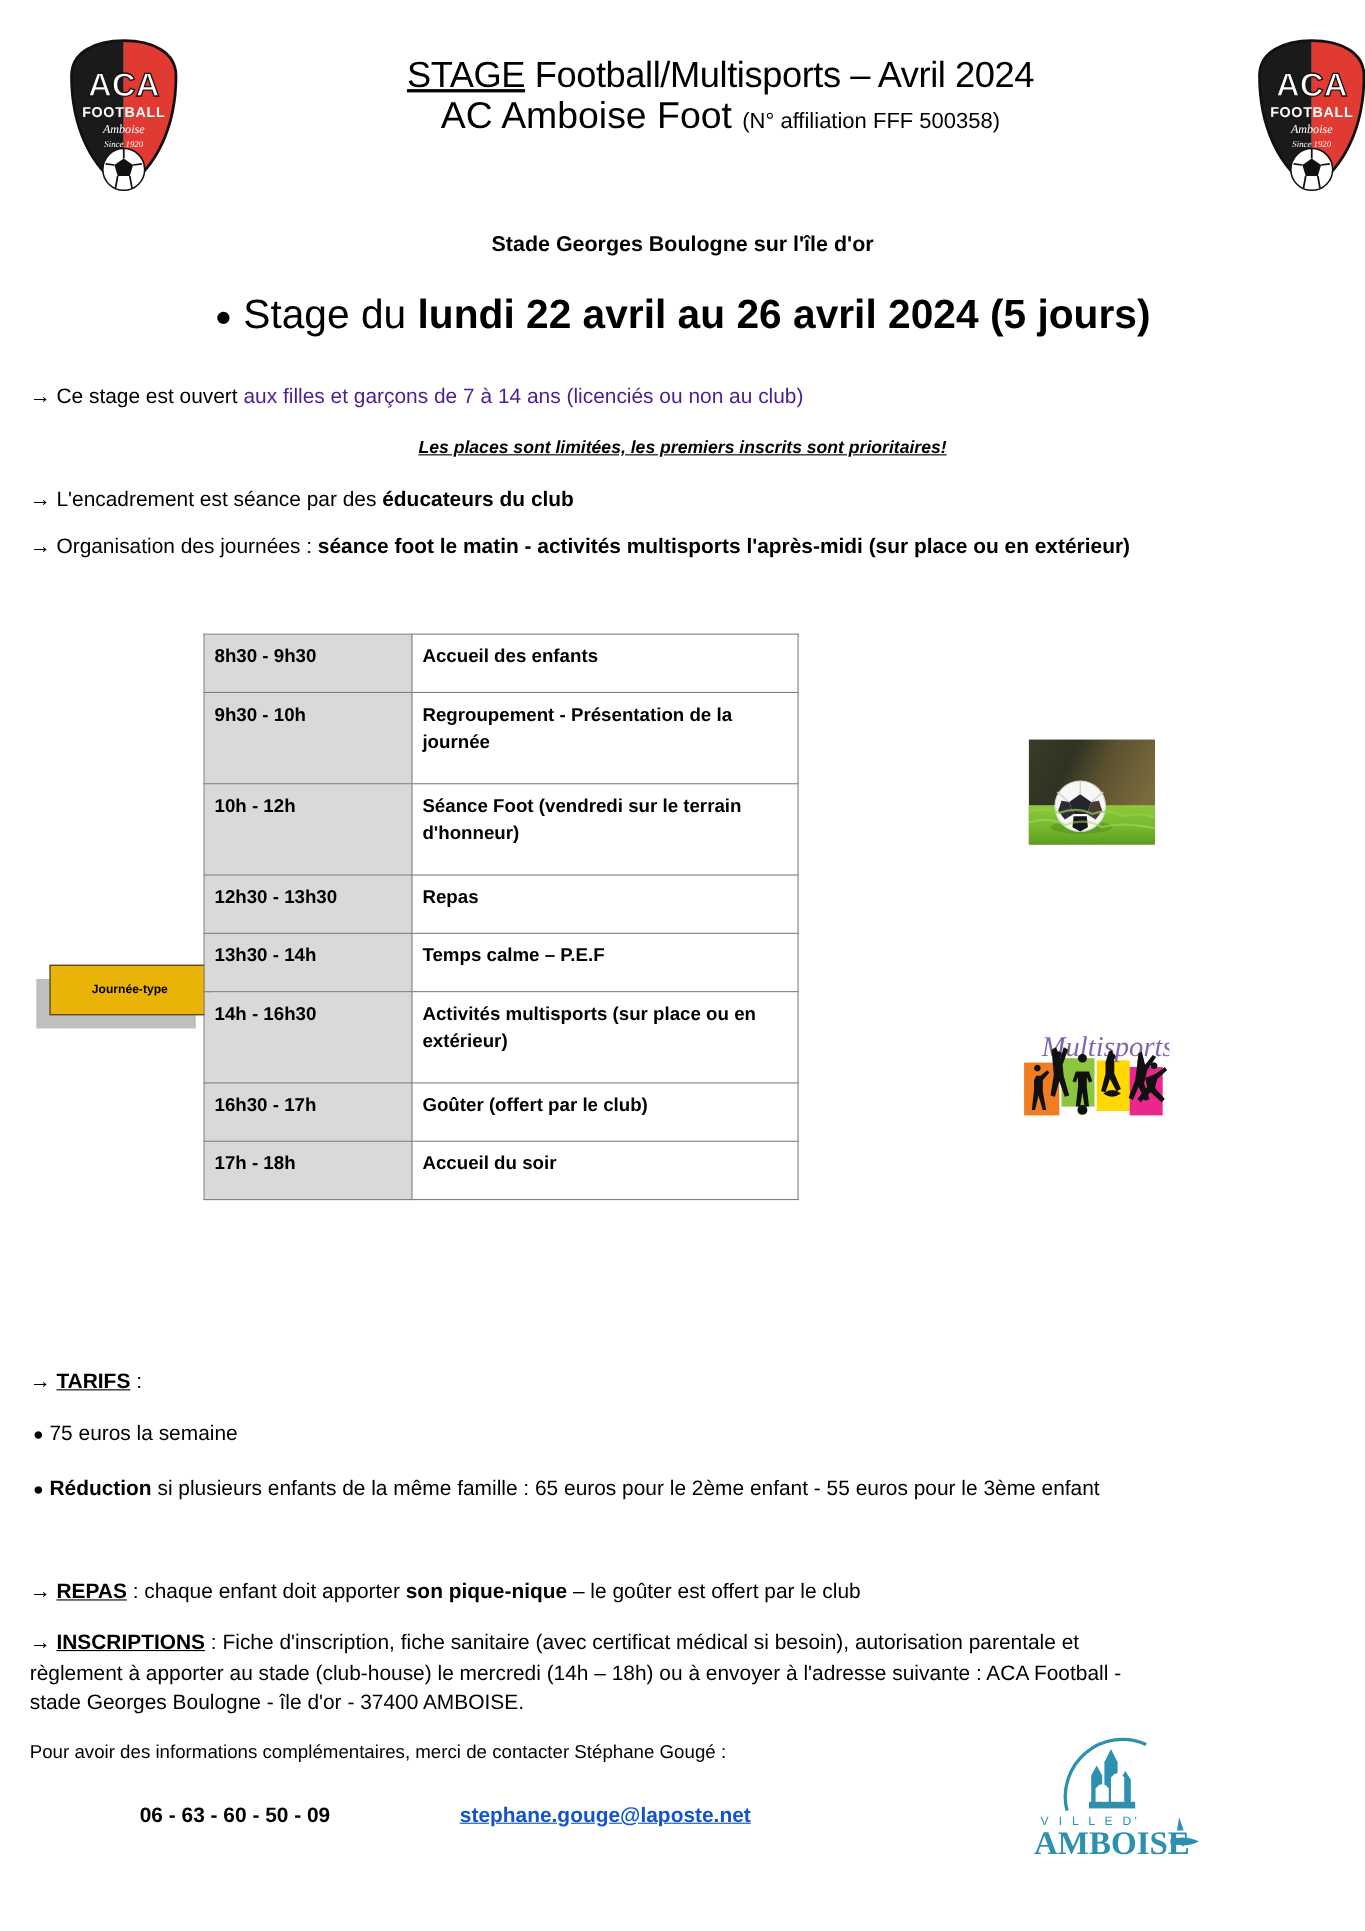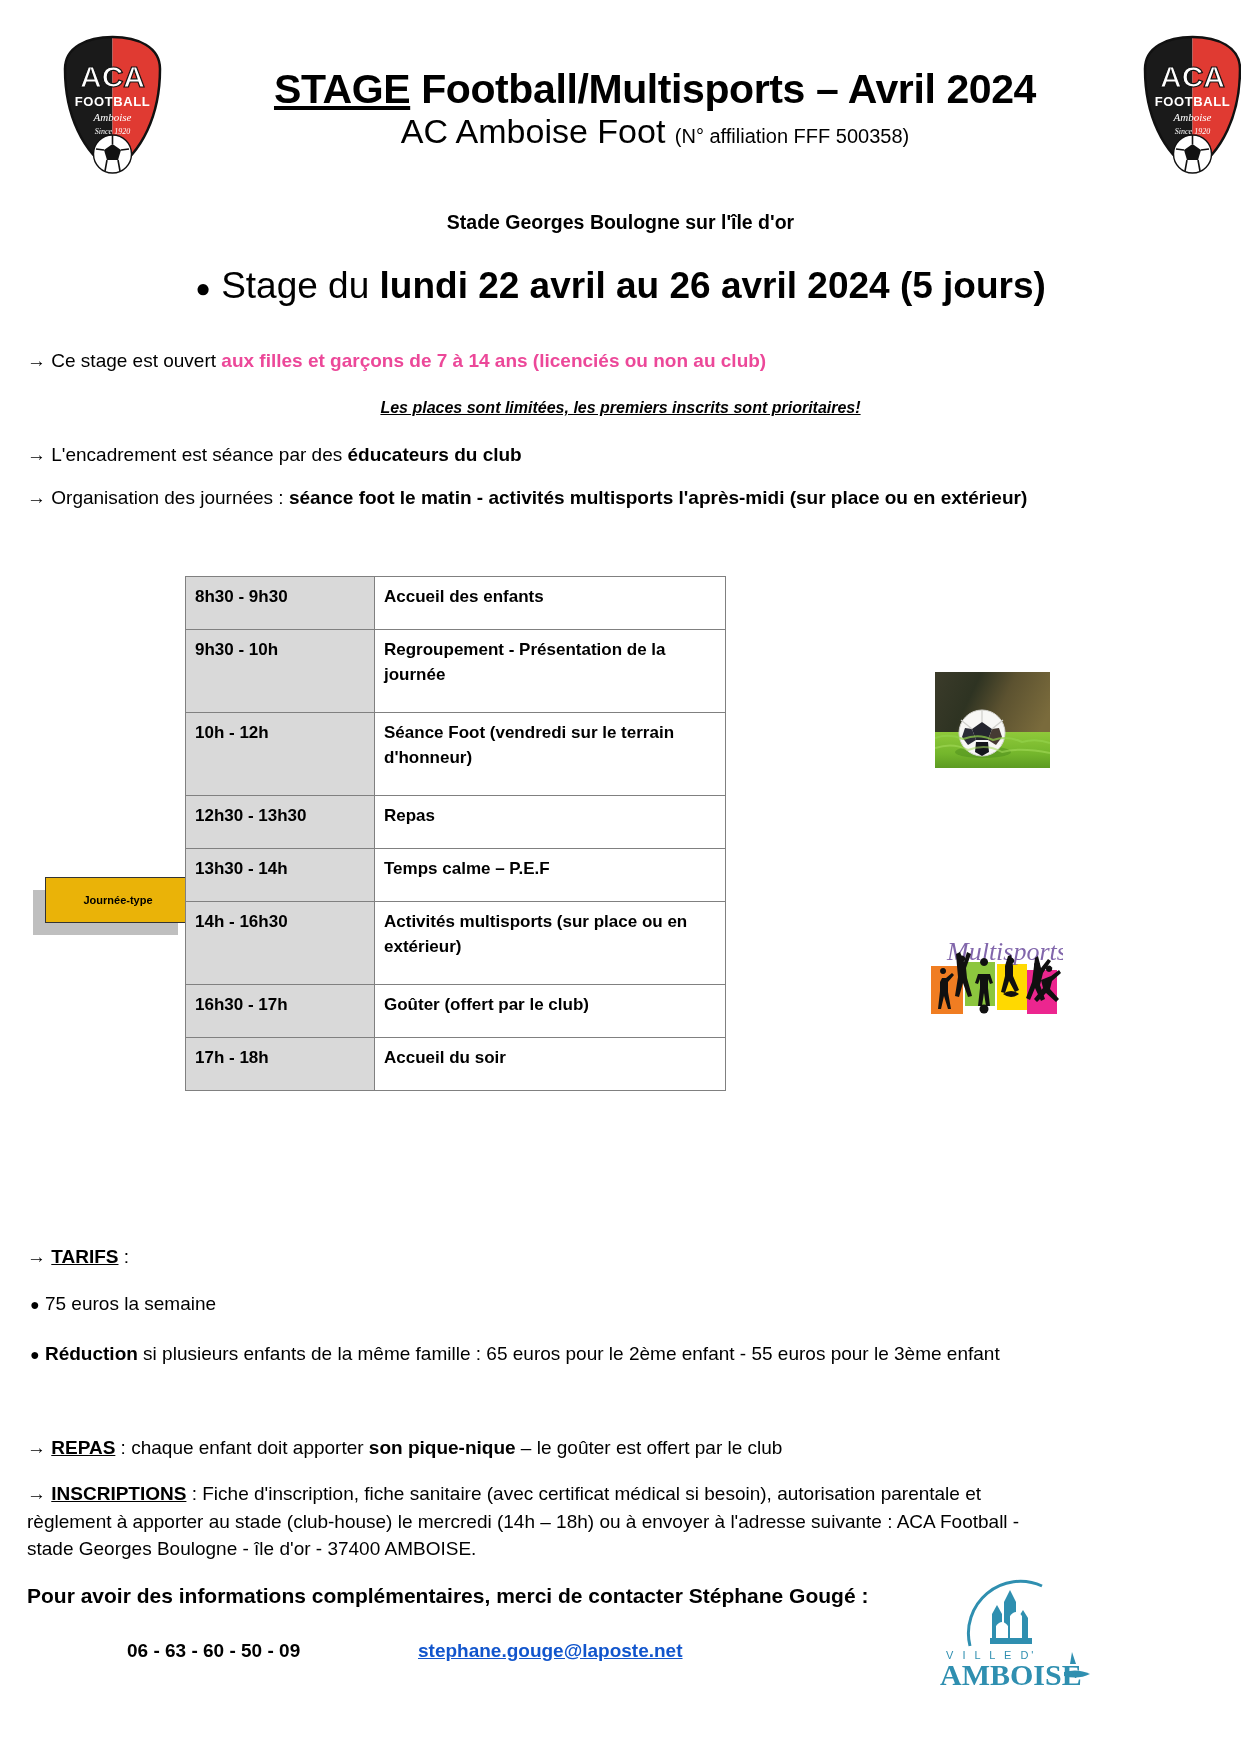--- a/index.html
+++ b/index.html
@@ -21,22 +21,22 @@
   }
   .logo.left{left:25px;}
   .logo.right{left:1105px;}
   .logo svg{display:block;width:105px;height:140px;}
 
   .title-block{
     position:absolute;left:150px;top:50px;width:940px;
     text-align:center;
   }
   .title-main{
-    font-size:41px;font-weight:bold;letter-spacing:-0.4px;
-    line-height:1.12;white-space:nowrap;margin-top:17px;
+    font-size:33px;font-weight:normal;letter-spacing:-0.4px;
+    line-height:1.12;white-space:nowrap;
   }
   .title-main .ul{text-decoration:underline;}
   .title-sub{
     margin-top:0;font-size:34px;line-height:1.1;white-space:nowrap;
   }
   .title-sub .small{font-size:20px;}
 
   
   .stade{
     position:absolute;left:0;top:211px;width:1241px;text-align:center;
@@ -47,21 +47,21 @@
     font-size:37px;white-space:nowrap;
   }
   .bullet-line .dot{font-size:26px;vertical-align:middle;}
   .bullet-line b{font-weight:bold;}
 
   .para{
     position:absolute;font-size:19px;line-height:1.45;
   }
   .para .arrow{font-size:19px;}
   .para b{font-weight:bold;}
-  .red{color:#ec4899;font-weight:bold;}
+  .red{color:#4c1d95;font-weight:normal;}
 
   .p-ouvert{left:27px;top:347px;width:1190px;}
   .p-places{left:0;top:396px;width:1241px;text-align:center;
             font-style:italic;font-weight:bold;font-size:16px;text-decoration:underline;}
   .p-encadrement{left:27px;top:441px;width:1190px;}
   .p-organisation{left:27px;top:484px;width:1200px;}
 
   
   .sched-wrap{position:absolute;left:185px;top:576px;width:541px;}
   table.sched{border-collapse:collapse;width:541px;table-layout:fixed;font-weight:bold;}
@@ -101,21 +101,21 @@
     position:absolute;left:923px;top:928px;width:140px;height:108px;
   }
   .img-multisports svg{display:block;}
 
   
   .t-tarifs{left:27px;top:1243px;width:600px;}
   .t-75{left:30px;top:1290px;width:600px;font-weight:normal;}
   .t-reduc{left:30px;top:1340px;width:1200px;}
   .t-repas{left:27px;top:1434px;width:1200px;}
   .t-inscr{left:27px;top:1480px;width:1035px;}
-  .t-contact{left:27px;top:1581px;width:1000px;font-weight:bold;font-size:21px;}
+  .t-contact{left:27px;top:1581px;width:1000px;font-weight:normal;font-size:17px;}
   .t-phone{left:127px;top:1637px;width:260px;font-weight:bold;font-size:19px;}
   .t-mail{left:418px;top:1637px;width:380px;font-weight:bold;font-size:19px;}
   .t-mail a{color:#1155cc;text-decoration:underline;}
   .u{text-decoration:underline;font-weight:bold;}
   .dotb{font-size:16px;}
 
   .logo-amboise{
     position:absolute;left:930px;top:1560px;width:170px;height:135px;
   }
   .logo-amboise svg{display:block;}

